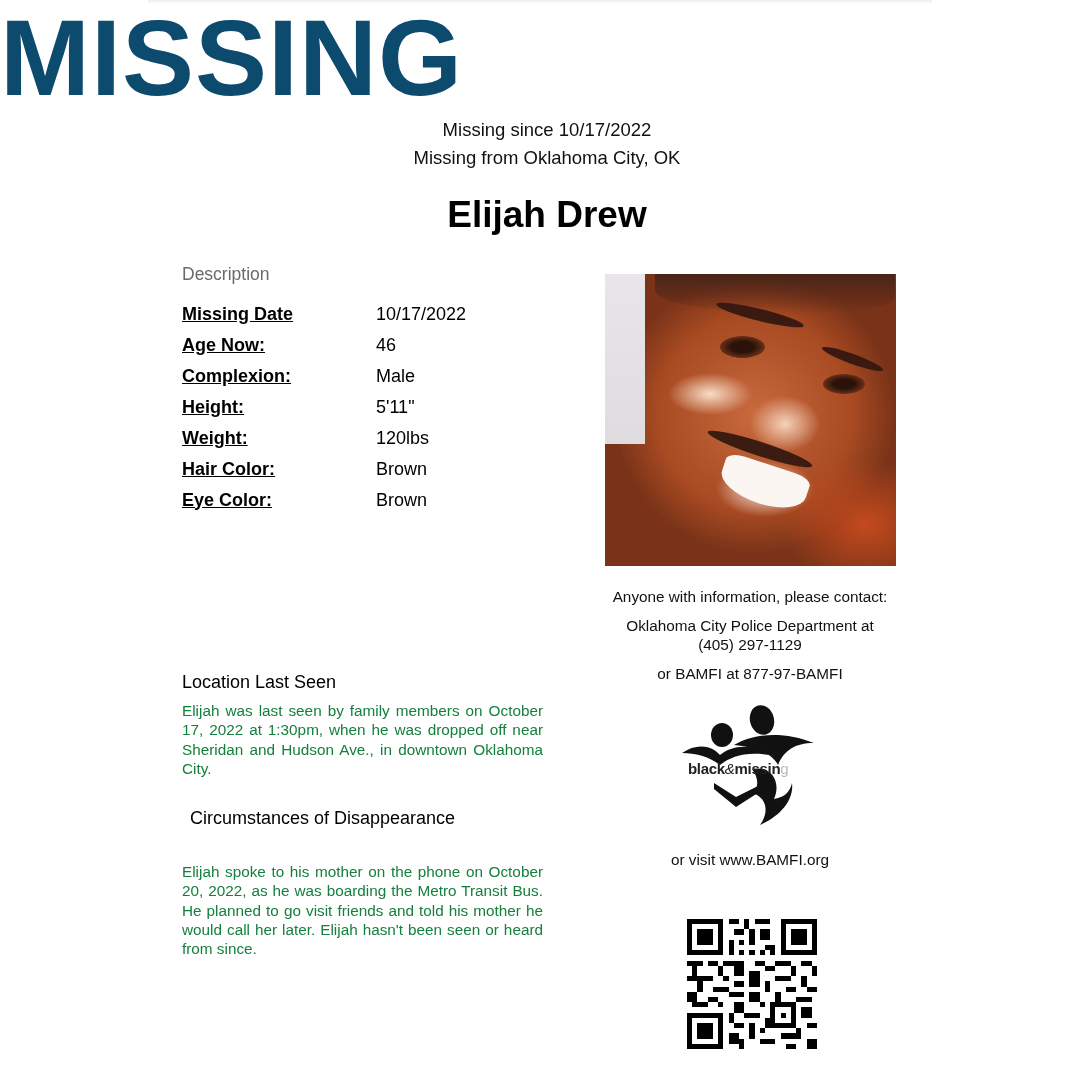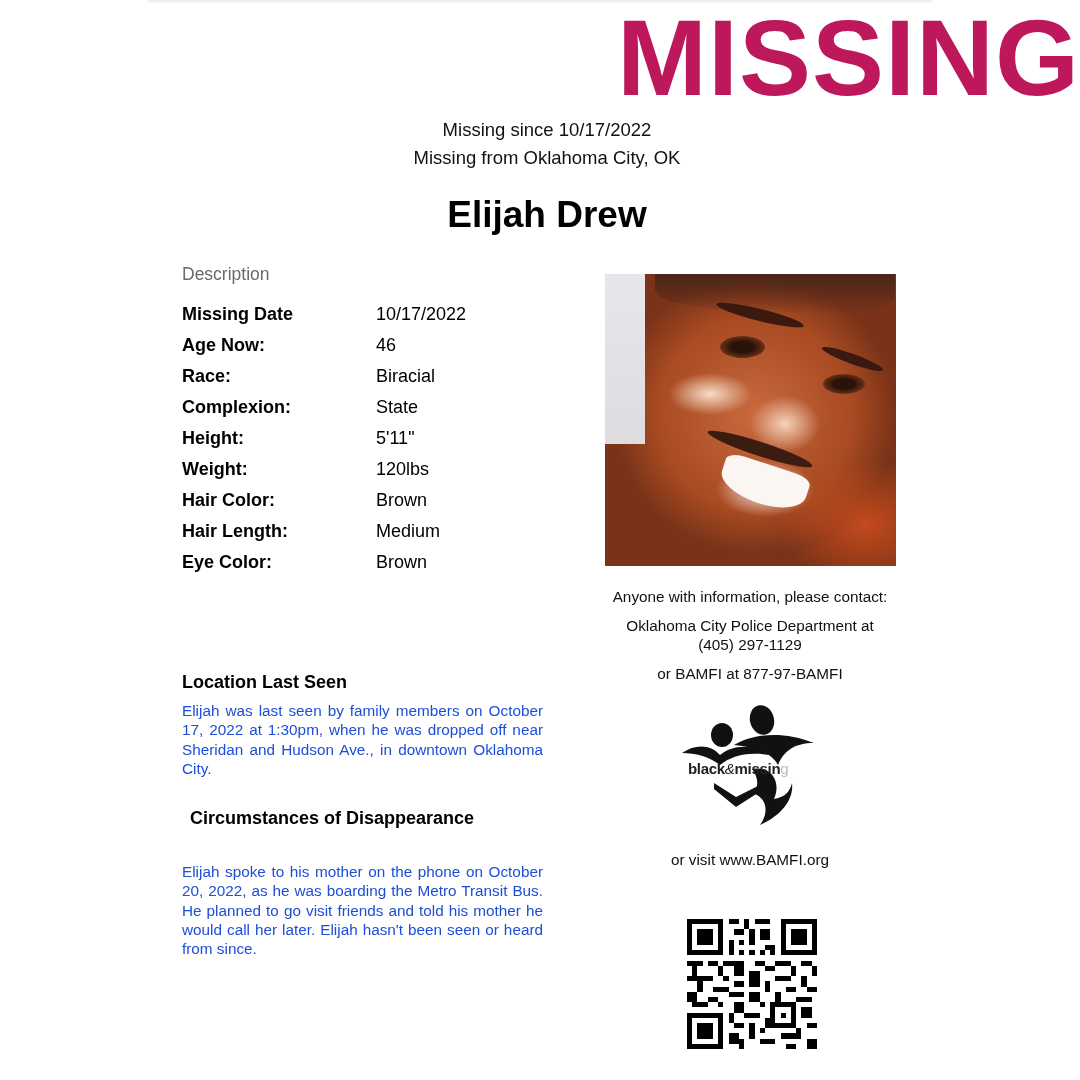--- a/index.html
+++ b/index.html
@@ -6,21 +6,21 @@
     html, body { width: 1080px; height: 1080px; background: #ffffff; overflow: hidden; }
     body { position: relative; font-family: "Liberation Sans", sans-serif; color: #000; }
 
     .top-edge {
       position: absolute; left: 148px; top: 0; width: 784px; height: 3px;
       background: linear-gradient(#ececec, #fafafa);
     }
 
     .title {
       position: absolute; left: 0; width: 1080px; top: 2px;
-      text-align: right; color: #be185d; font-weight: bold;
+      text-align: left; color: #0c4a6e; font-weight: bold;
       font-size: 108px; line-height: 112px; letter-spacing: 1px;
     }
     .subline {
       position: absolute; left: 0; width: 1094px; text-align: center;
       font-size: 18.5px; line-height: 22px; color: #111;
     }
     .sub1 { top: 119px; }
     .sub2 { top: 147px; }
 
     .name {
@@ -28,32 +28,32 @@
       font-weight: bold; font-size: 37px; line-height: 44px; color: #000;
     }
 
     .desc-label {
       position: absolute; left: 182px; top: 264px;
       font-size: 17.5px; color: #6a6a6a; line-height: 20px;
     }
 
     .details { position: absolute; left: 182px; top: 298px; width: 380px; }
     .row { display: flex; height: 31px; align-items: center; font-size: 18px; line-height: 22px; }
-    .row .lbl { width: 194px; font-weight: bold; }
+    .row .lbl { width: 194px; font-weight: bold; text-decoration: underline; }
     .row .val { font-weight: normal; }
 
     .section-head {
-      position: absolute; left: 182px; font-weight: bold; font-size: 18px; line-height: 22px;
+      position: absolute; left: 182px; font-weight: normal; font-size: 18px; line-height: 22px;
     }
     .loc-head { top: 671px; }
     .circ-head { top: 807px; margin-left: 8px; }
 
     .para {
       position: absolute; left: 182px; width: 361px;
-      font-size: 15.3px; line-height: 19.3px; text-align: justify; color: #1d4ed8;
+      font-size: 15.3px; line-height: 19.3px; text-align: justify; color: #15803d;
     }
     .loc-body { top: 701px; }
     .circ-body { top: 838px; margin-top: 24px; }
 
     .photo {
       position: absolute; left: 605px; top: 274px; width: 291px; height: 292px; overflow: hidden;
       background:
         radial-gradient(ellipse 60px 30px at 105px 120px, rgba(255,235,215,0.9), rgba(255,235,215,0) 70%),
         radial-gradient(ellipse 50px 40px at 180px 150px, rgba(255,230,210,0.85), rgba(255,230,210,0) 70%),
         radial-gradient(ellipse 70px 40px at 160px 215px, rgba(255,255,255,0.9), rgba(255,255,255,0) 70%),
@@ -114,42 +114,34 @@
 <div class="details">
   <div class="row">
     <span class="lbl">Missing Date</span>
     <span class="val">10/17/2022</span>
   </div>
   <div class="row">
     <span class="lbl">Age Now:</span>
     <span class="val">46</span>
   </div>
   <div class="row">
-    <span class="lbl">Race:</span>
-    <span class="val">Biracial</span>
-  </div>
-  <div class="row">
     <span class="lbl">Complexion:</span>
-    <span class="val">State</span>
+    <span class="val">Male</span>
   </div>
   <div class="row">
     <span class="lbl">Height:</span>
     <span class="val">5'11"</span>
   </div>
   <div class="row">
     <span class="lbl">Weight:</span>
     <span class="val">120lbs</span>
   </div>
   <div class="row">
     <span class="lbl">Hair Color:</span>
     <span class="val">Brown</span>
-  </div>
-  <div class="row">
-    <span class="lbl">Hair Length:</span>
-    <span class="val">Medium</span>
   </div>
   <div class="row">
     <span class="lbl">Eye Color:</span>
     <span class="val">Brown</span>
   </div>
 </div>
 
 <div class="section-head loc-head">Location Last Seen</div>
 <div class="para loc-body">Elijah was last seen by family members on October 17, 2022 at 1:30pm, when he was dropped off near Sheridan and Hudson Ave., in downtown Oklahoma City.</div>
 

